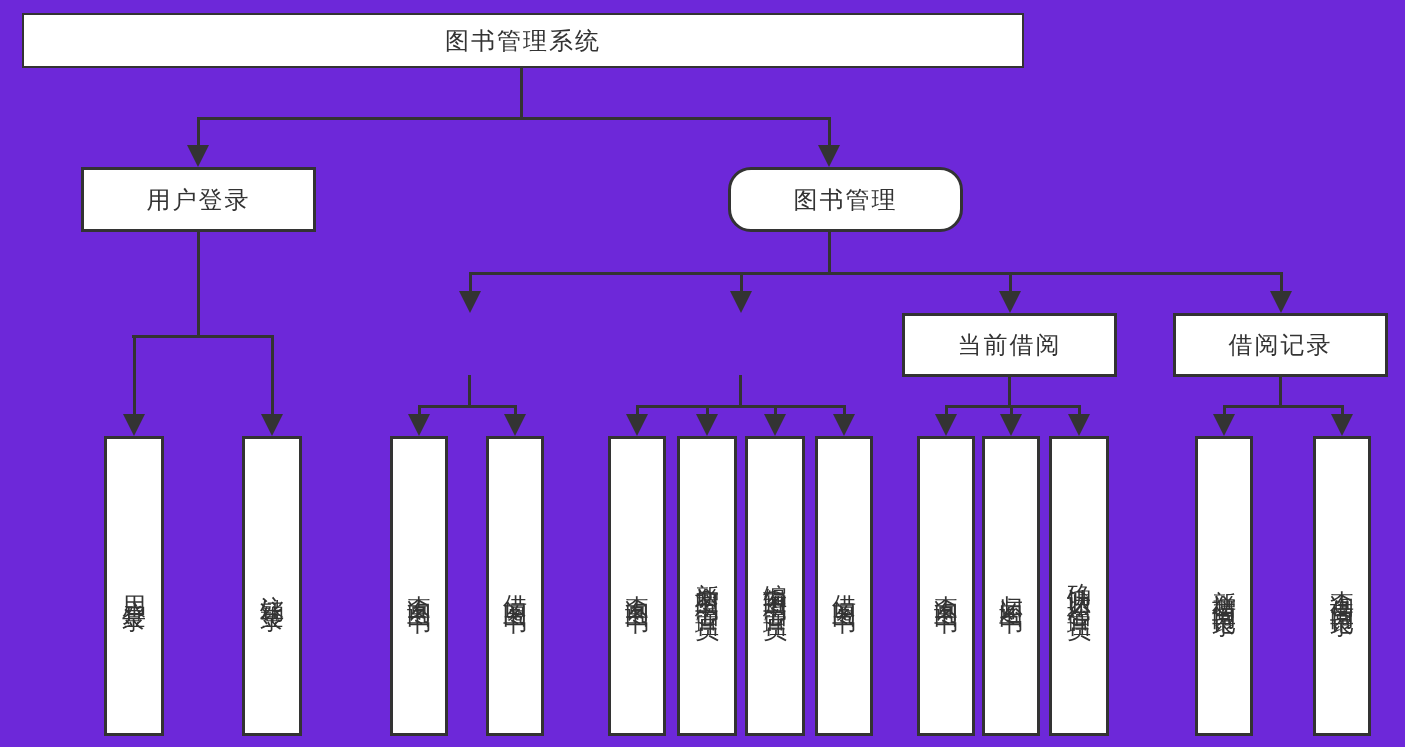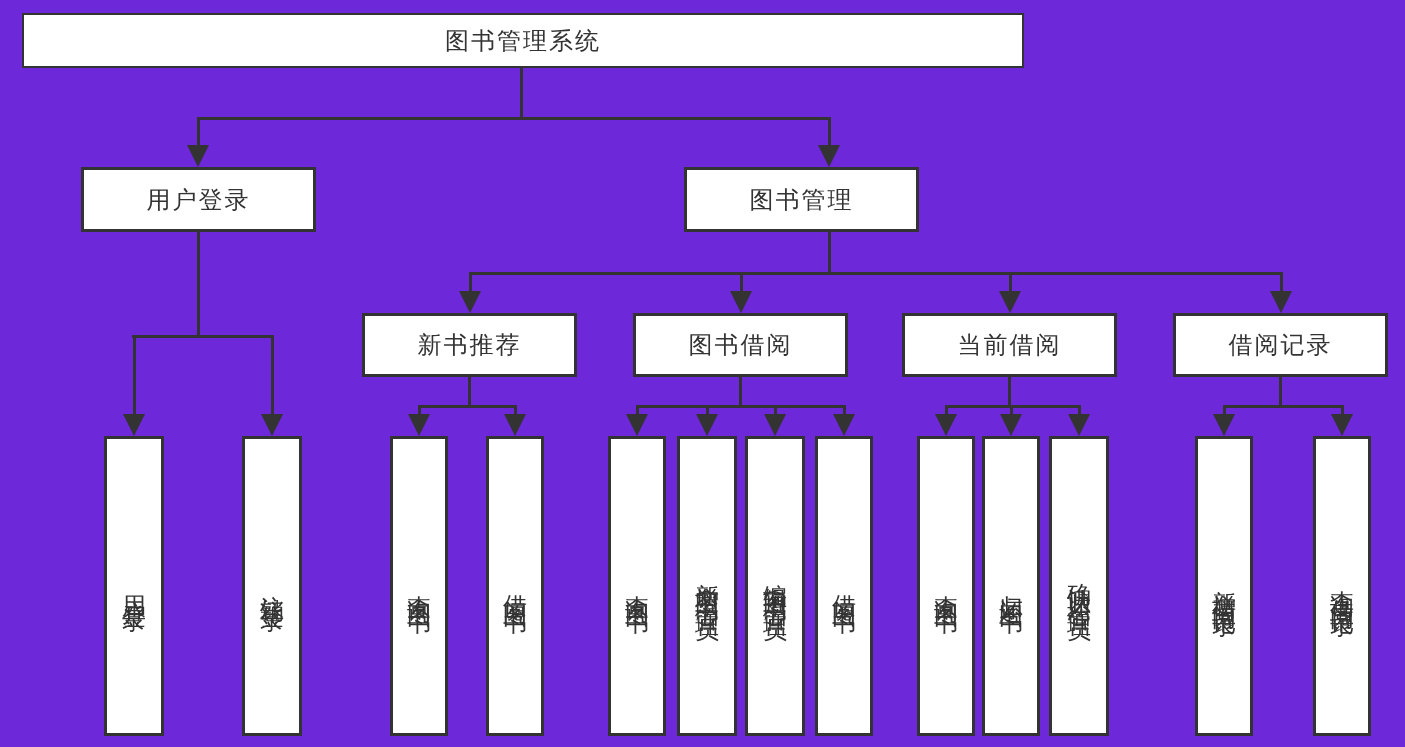--- a/index.html
+++ b/index.html
@@ -44,21 +44,21 @@
   <div class="vline" style="left:520px; top:66px; height:53px;"></div>
   <div class="hline" style="left:197px; top:117px; width:634px;"></div>
   <div class="vline" style="left:197px; top:117px; height:30px;"></div>
   <div class="head" style="left:187px; top:145px;"></div>
   <div class="vline" style="left:828px; top:117px; height:30px;"></div>
   <div class="head" style="left:818px; top:145px;"></div>
 
   <div class="box" style="left:81px; top:167px; width:235px; height:65px;">
     <span>用户登录</span>
   </div>
-  <div class="box" style="left:684px; top:167px; width:235px; height:65px;">
+  <div class="box" style="left:728px; top:167px; width:235px; height:65px;border-radius:23px;">
     <span>图书管理</span>
   </div>
 
   <div class="vline" style="left:197px; top:230px; height:107px;"></div>
   <div class="hline" style="left:132px; top:335px; width:141px;"></div>
   <div class="vline" style="left:133px; top:335px; height:81px;"></div>
   <div class="head" style="left:123px; top:414px;"></div>
   <div class="vline" style="left:271px; top:335px; height:81px;"></div>
   <div class="head" style="left:261px; top:414px;"></div>
 
@@ -73,26 +73,20 @@
   <div class="hline" style="left:469px; top:272px; width:813px;"></div>
   <div class="vline" style="left:469px;  top:272px; height:21px;"></div>
   <div class="head" style="left:459px;  top:291px;"></div>
   <div class="vline" style="left:740px;  top:272px; height:21px;"></div>
   <div class="head" style="left:730px;  top:291px;"></div>
   <div class="vline" style="left:1009px; top:272px; height:21px;"></div>
   <div class="head" style="left:999px;  top:291px;"></div>
   <div class="vline" style="left:1280px; top:272px; height:21px;"></div>
   <div class="head" style="left:1270px; top:291px;"></div>
 
-  <div class="box" style="left:362px; top:313px; width:215px; height:64px;">
-    <span>新书推荐</span>
-  </div>
-  <div class="box" style="left:633px; top:313px; width:215px; height:64px;">
-    <span>图书借阅</span>
-  </div>
   <div class="box" style="left:1173px; top:313px; width:215px; height:64px;">
     <span>借阅记录</span>
   </div>
   <div class="box" style="left:902px; top:313px; width:215px; height:64px;">
     <span>当前借阅</span>
   </div>
 
   <div class="vline" style="left:468px; top:375px; height:32px;"></div>
   <div class="hline" style="left:418px; top:405px; width:99px;"></div>
   <div class="vline" style="left:418px; top:405px; height:11px;"></div>

